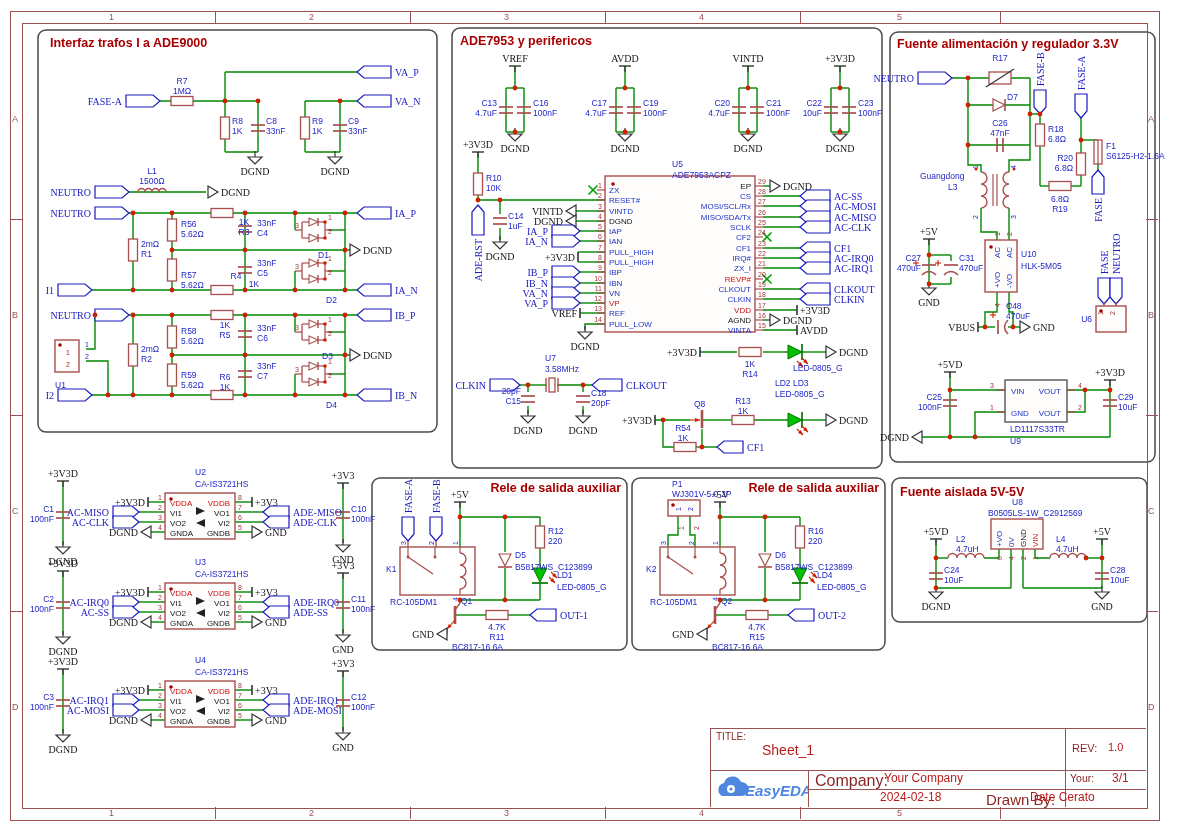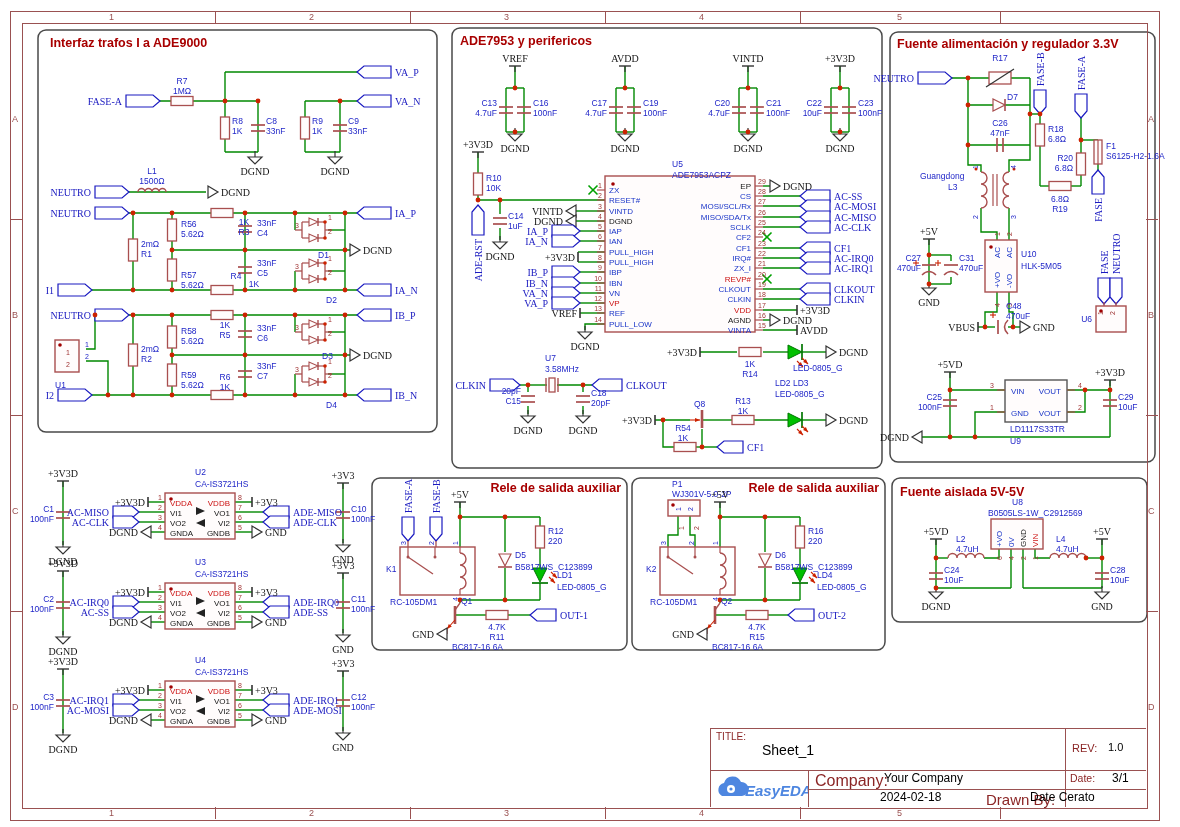--- a/index.html
+++ b/index.html
@@ -1,21 +1,21 @@
 <!DOCTYPE html>
 <html><head>
 <meta charset="utf-8">
 <style>
   html,body{margin:0;padding:0;background:#fff}
   #canvas{position:relative;width:1180px;height:827px;background:#ffffff;overflow:hidden;font-family:"Liberation Sans",sans-serif}
   .fline{position:absolute;background:#9a5151}
   .flabel{position:absolute;color:#9a5151;font-size:9px;font-family:"Liberation Sans",sans-serif}
   .tbline{position:absolute;background:#9a5151}
   .tbred{position:absolute;color:#8b2525;font-size:10px}
-  .tbblue{position:absolute;color:#000000;font-size:12px}
+  .tbblue{position:absolute;color:#b91c1c;font-size:12px}
   svg text{font-family:"Liberation Sans",sans-serif}
   .tport{font-family:"Liberation Serif",serif;font-size:10px;fill:#1a1ac0}
   .tnet{font-family:"Liberation Serif",serif;font-size:10px;fill:#151515}
   .tref{font-size:8.5px;fill:#2026c8}
   .tpin{font-size:8px;fill:#1a35c8}
   .tpink{font-size:8px;fill:#151515}
   .tpinr{font-size:8px;fill:#cc1111}
   .tnum{font-size:7px;fill:#a03535}
   .tnumb{font-size:7px;fill:#2026c8}
   .ttl{font-size:12.5px;font-weight:bold;fill:#a80000}
@@ -1591,21 +1591,21 @@
     <div class="tbline" style="left:710px;top:770px;width:436px;height:1.2px"></div>
     <div class="tbline" style="left:808px;top:789px;width:338px;height:1.2px"></div>
     <div class="tbline" style="left:808px;top:770px;width:1.2px;height:37px"></div>
     <div class="tbline" style="left:1065px;top:728px;width:1.2px;height:79px"></div>
     <span class="tbred" style="left:716px;top:731px;font-size:10px">TITLE:</span>
     <span class="tbblue" style="left:762px;top:742px;font-size:14px">Sheet_1</span>
     <span class="tbred" style="left:1072px;top:742px;font-size:11px">REV:</span>
     <span class="tbblue" style="left:1108px;top:741px;font-size:11px">1.0</span>
     <span class="tbred" style="left:815px;top:772px;font-size:16px">Company:</span>
     <span class="tbblue" style="left:884px;top:771px">Your Company</span>
-    <span class="tbred" style="left:1070px;top:772px;font-size:10.5px">Date:</span>
+    <span class="tbred" style="left:1070px;top:772px;font-size:10.5px">Your:</span>
     <span class="tbblue" style="left:1112px;top:771px">3/1</span>
     <span class="tbred" style="left:815px;top:828px;font-size:12px">Date:</span>
     <span class="tbblue" style="left:880px;top:790px">2024-02-18</span>
     <span class="tbred" style="left:986px;top:791px;font-size:15px">Drawn By:</span>
     <span class="tbblue" style="left:1030px;top:790px">Date Cerato</span>
     <svg width="96" height="34" style="position:absolute;left:712px;top:771px">
       <path d="M10,25 a7,7 0 0 1 2,-13 a9,9 0 0 1 17,-1 a6.5,6.5 0 0 1 1,14 z" fill="#4e86e0"></path>
       <circle cx="19" cy="18" r="4" fill="#ffffff"></circle>
       <circle cx="19" cy="18" r="1.6" fill="#4e86e0"></circle>
       <text x="33" y="25" font-size="15" font-style="italic" font-weight="bold" fill="#4e86e0">EasyEDA</text>

